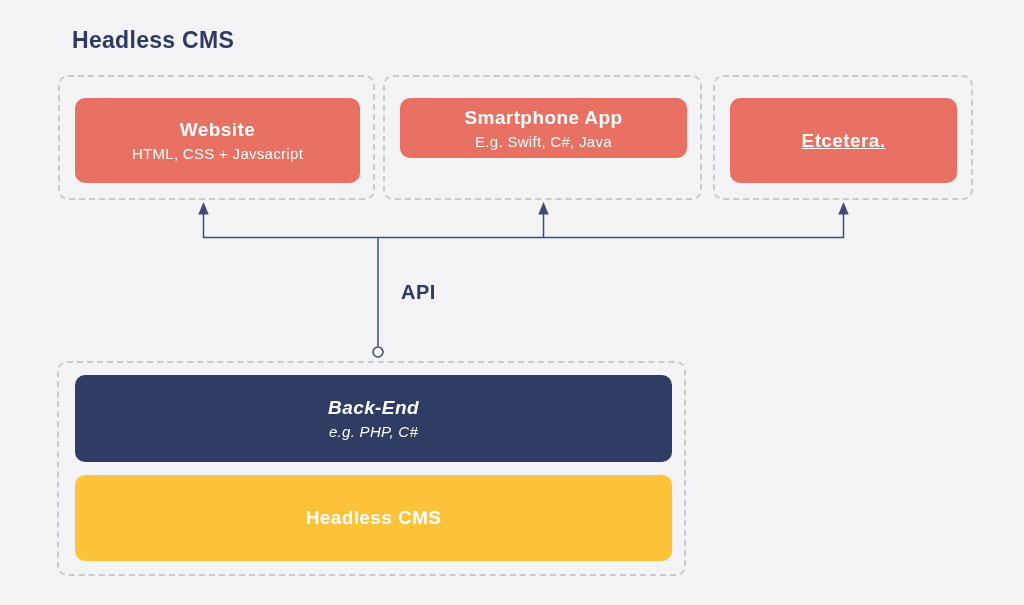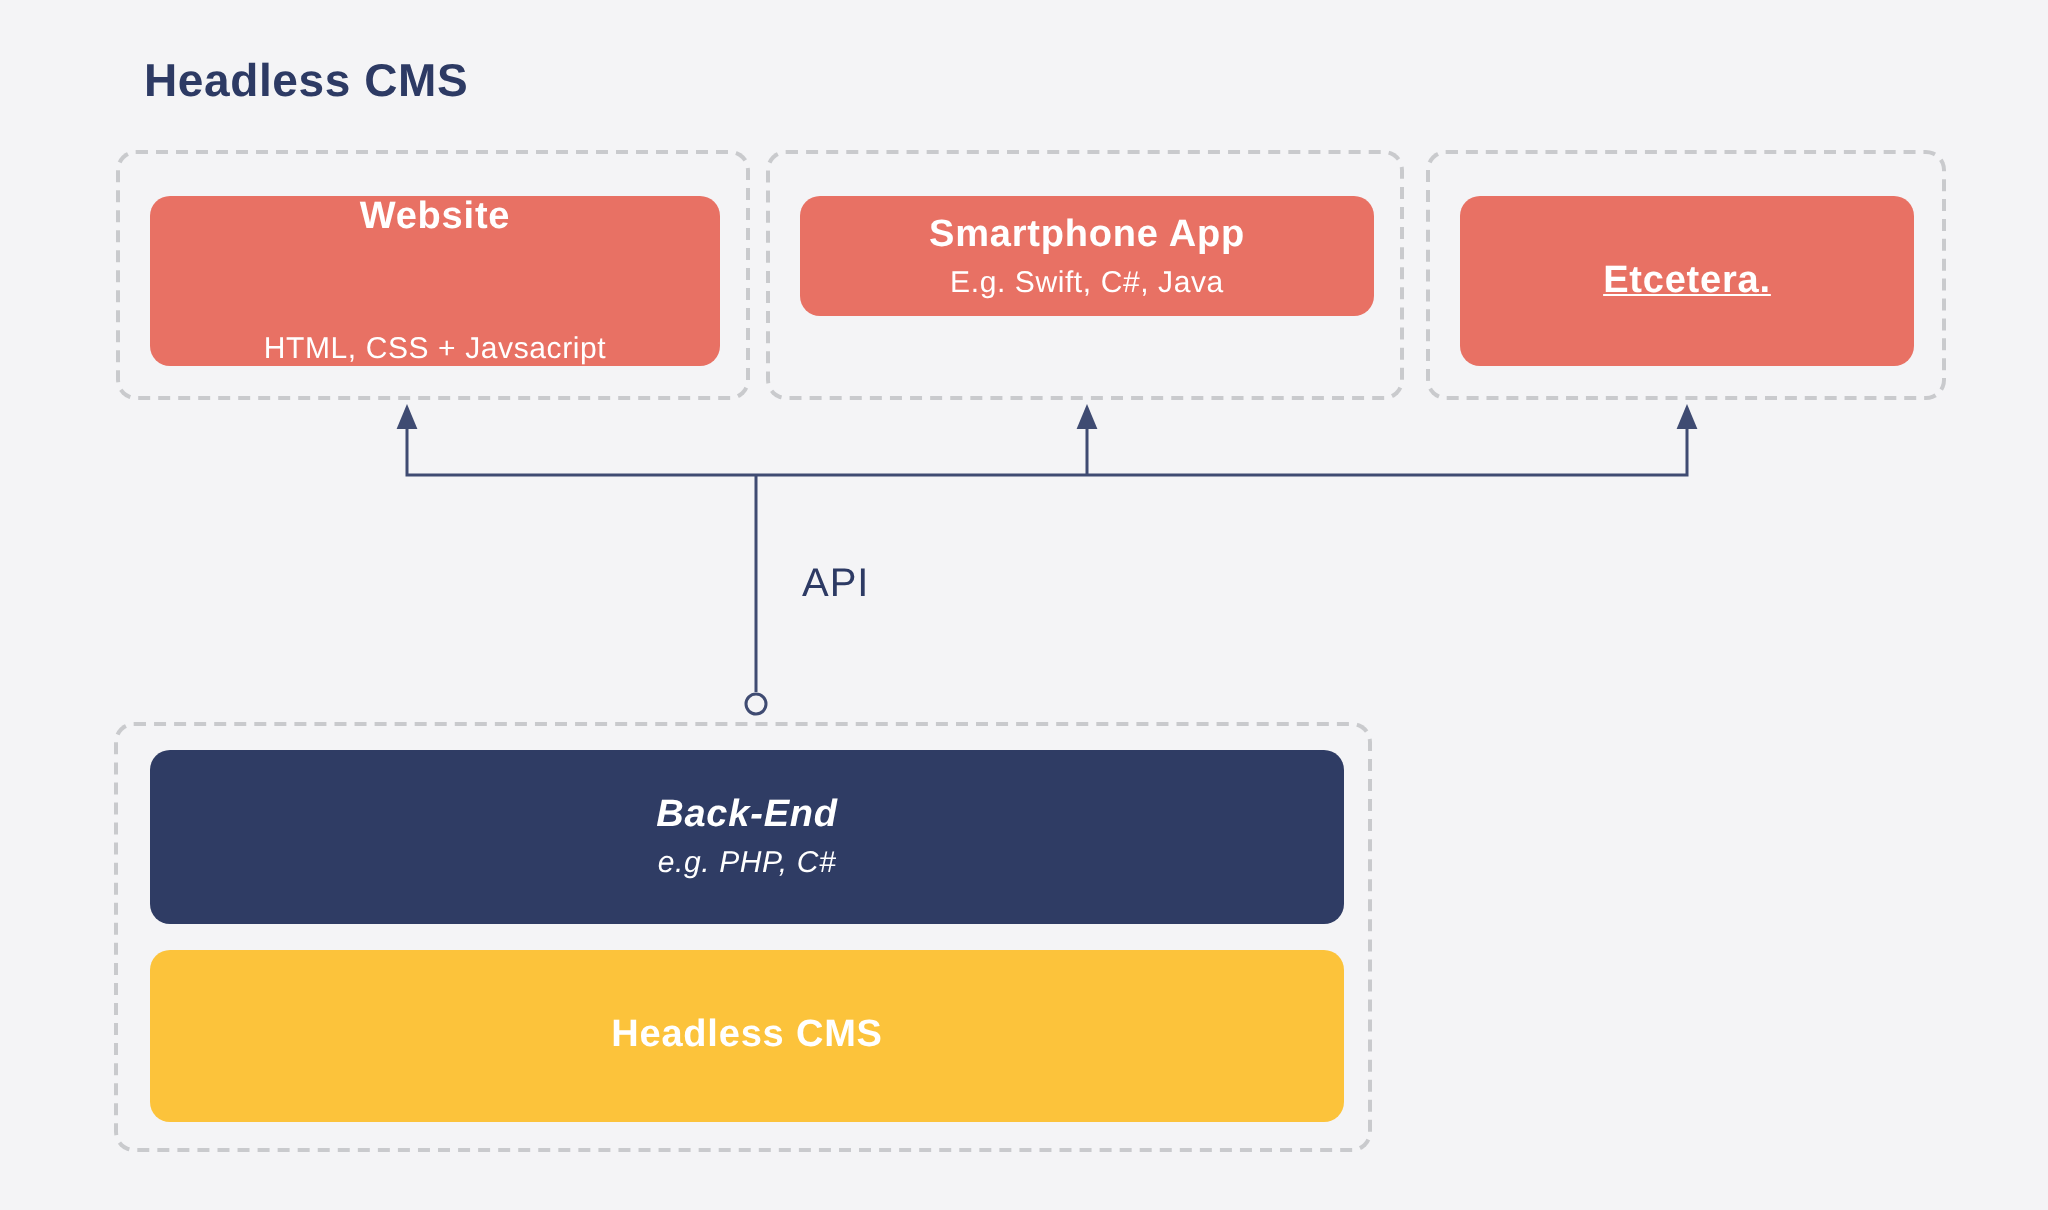--- a/index.html
+++ b/index.html
@@ -35,30 +35,30 @@
   }
   .g-website{left:58px;top:75px;width:317px;height:125px;}
   .g-app{left:383px;top:75px;width:319px;height:125px;}
   .g-etc{left:713px;top:75px;width:260px;height:125px;}
   .g-backend{left:57px;top:361px;width:629px;height:215px;}
   .solid-box{
     position:absolute;border-radius:10px;
     display:flex;flex-direction:column;align-items:center;justify-content:center;
     color:var(--box-text);text-align:center;
   }
-  .b-website{left:75px;top:98px;width:285px;height:85px;background:var(--frontend-box);justify-content:space-between;}
+  .b-website{left:75px;top:98px;width:285px;height:85px;background:var(--frontend-box);}
   .b-app{left:400px;top:98px;width:287px;height:60px;background:var(--frontend-box);}
   .b-etc{left:730px;top:98px;width:227px;height:85px;background:var(--frontend-box);text-decoration:underline;}
   .b-backend{left:75px;top:375px;width:597px;height:87px;background:var(--backend-box);font-style:italic;}
   .b-cms{left:75px;top:475px;width:597px;height:86px;background:var(--cms-box);}
   .box-title{font-size:19px;font-weight:bold;letter-spacing:.4px;}
   .box-subtitle{font-size:15px;margin-top:4px;letter-spacing:.3px;}
   .api-label{
     position:absolute;left:401px;top:281px;
-    font-size:20px;font-weight:normal;letter-spacing:.5px;
+    font-size:20px;font-weight:bold;letter-spacing:.5px;
     color:var(--heading-text);
   }
   .connector-svg{
     position:absolute;left:0;top:0;width:1024px;height:605px;
     pointer-events:none;
   }
 </style>
 </head>
 <body>
 

